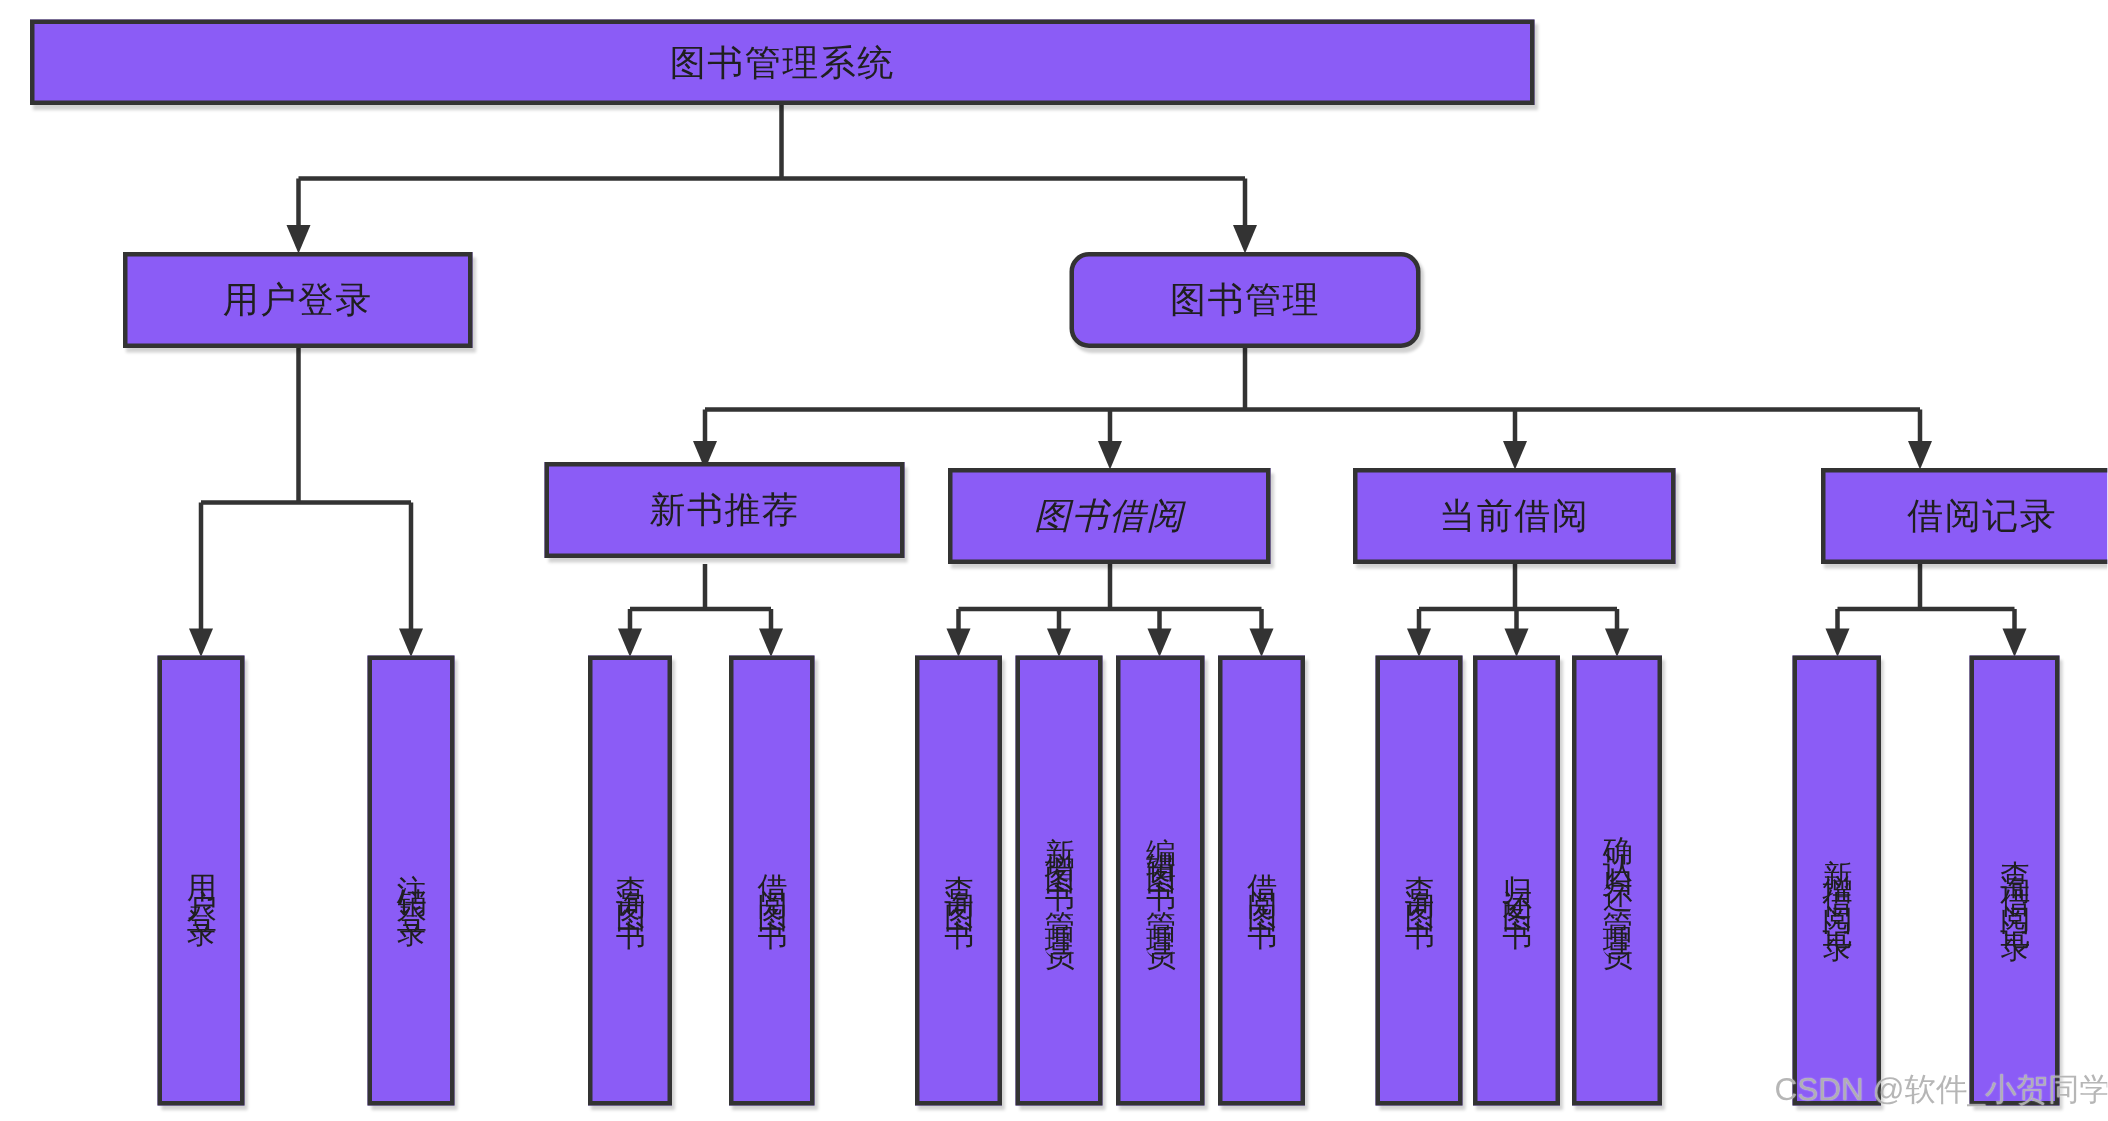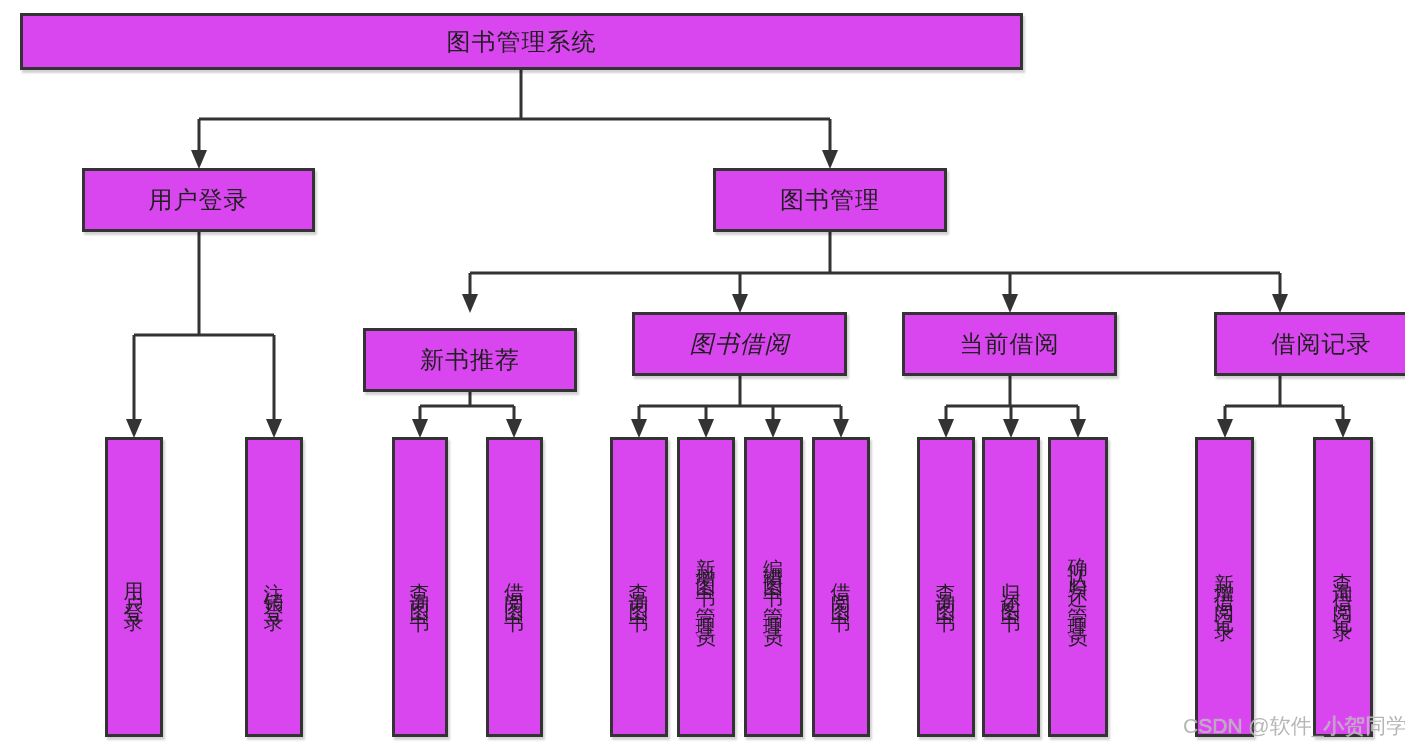--- a/index.html
+++ b/index.html
@@ -16,21 +16,21 @@
     font-family: "Liberation Sans", "DejaVu Sans", sans-serif;
   }
   .connectors {
     position: absolute;
     left: 0;
     top: 0;
   }
   .box {
     position: absolute;
     box-sizing: border-box;
-    background: #d946ef;
+    background: #8b5cf6;
     border: 3px solid #333333;
     display: flex;
     align-items: center;
     justify-content: center;
     color: #1f1f1f;
     box-shadow: 2px 3px 2px rgba(0,0,0,0.18);
   }
   .hbox {
     font-size: 24px;
     letter-spacing: 1px;
@@ -96,23 +96,23 @@
       <polygon points="1003,419 1019,419 1011,438"></polygon>
       <polygon points="1070,419 1086,419 1078,438"></polygon>
       <polygon points="1217,419 1233,419 1225,438"></polygon>
       <polygon points="1335,419 1351,419 1343,438"></polygon>
     </g>
   </svg>
 
   <div class="box hbox" style="left:20px; top:13px; width:1003px; height:57px;">图书管理系统</div>
 
   <div class="box hbox" style="left:82px; top:168px; width:233px; height:64px;">用户登录</div>
-  <div class="box hbox" style="left:713px; top:168px; width:234px; height:64px;">图书管理</div>
+  <div class="box hbox" style="left:713px; top:168px; width:234px; height:64px;border-radius:13px;">图书管理</div>
 
-  <div class="box hbox" style="left:363px; top:328px; width:214px; height:64px;">新书推荐</div>
+  <div class="box hbox" style="left:363px; top:308px; width:240px; height:64px;">新书推荐</div>
   <div class="box hbox" style="left:632px; top:312px; width:215px; height:64px;font-style:italic;">图书借阅</div>
   <div class="box hbox" style="left:902px; top:312px; width:215px; height:64px;">当前借阅</div>
   <div class="box hbox" style="left:1173px; top:312px; width:215px; height:64px;margin-left:41px;">借阅记录</div>
 
   <div class="box vbox" style="left:105px; top:437px; width:58px; height:300px;">用户登录</div>
   <div class="box vbox" style="left:245px; top:437px; width:58px; height:300px;">注销登录</div>
 
   <div class="box vbox" style="left:392px; top:437px; width:56px; height:300px;">查询图书</div>
   <div class="box vbox" style="left:486px; top:437px; width:57px; height:300px;">借阅图书</div>
 

